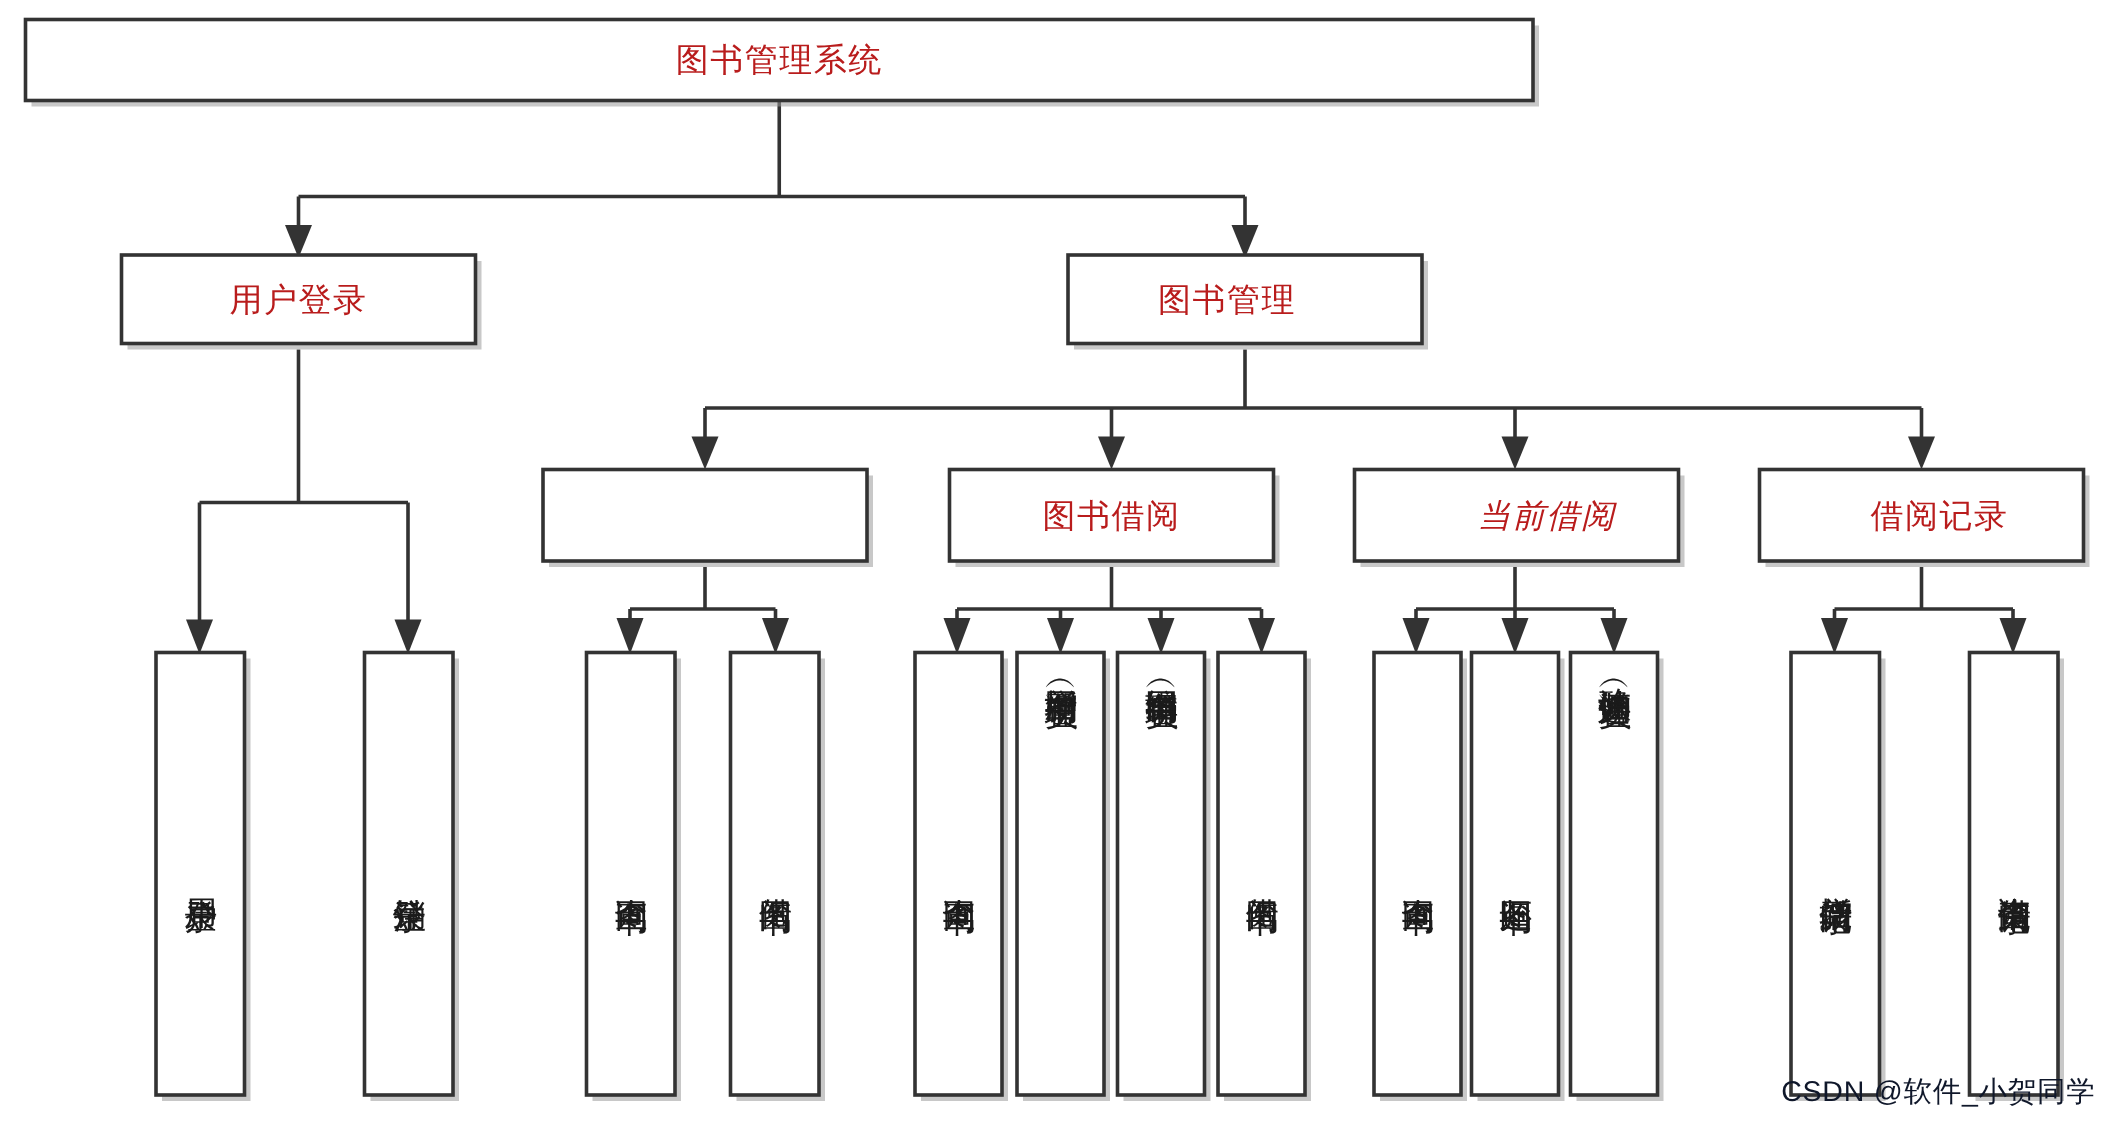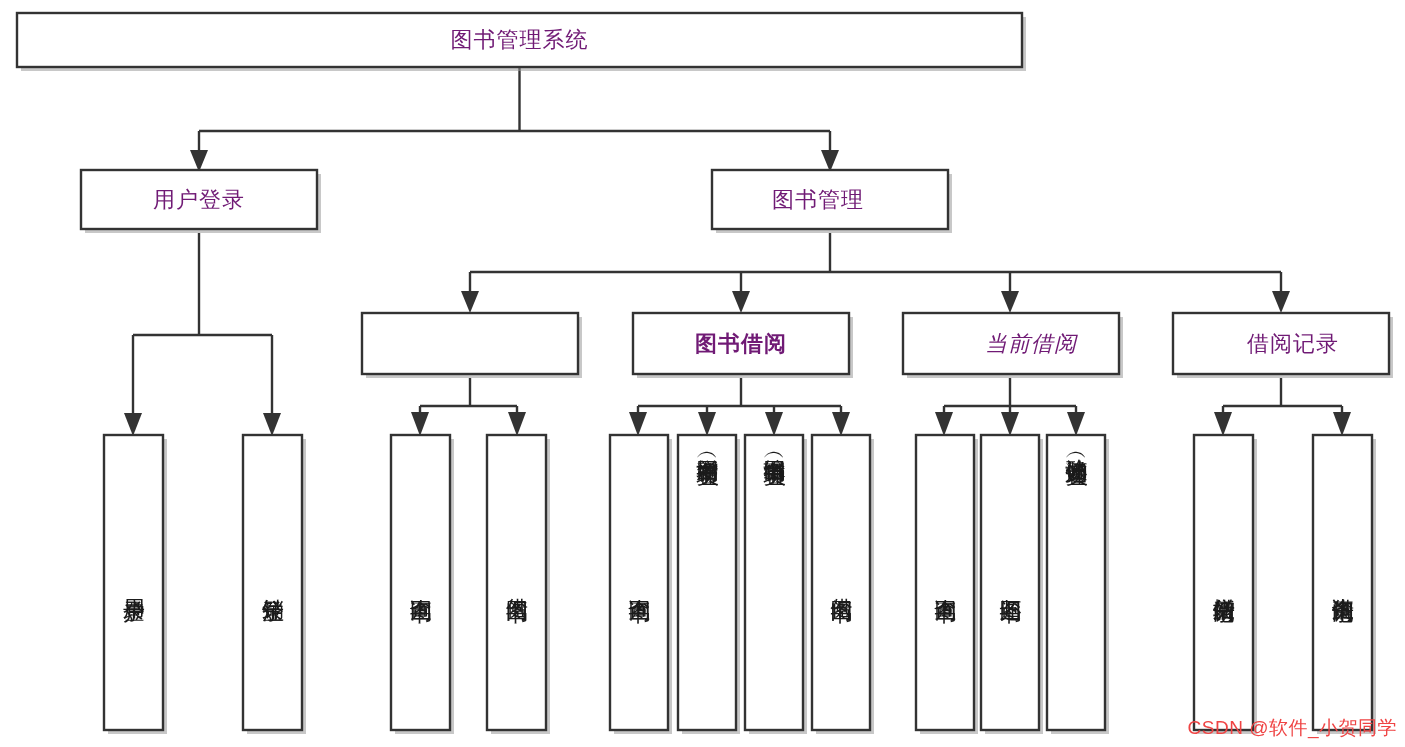--- a/index.html
+++ b/index.html
@@ -66,30 +66,30 @@
     position: absolute;
     display: flex;
     align-items: center;
     justify-content: center;
     pointer-events: none;
   }
   .horizontal-label-text {
     font-family: "Liberation Sans", "DejaVu Sans", sans-serif;
     font-size: 22px;
     letter-spacing: 1px;
-    color: #701a75;
+    color: #b91c1c;
     white-space: nowrap;
   }
   #watermark {
     position: absolute;
     right: 8px;
     bottom: 6px;
     font-family: "Liberation Sans", "DejaVu Sans", sans-serif;
     font-size: 19px;
-    color: #ef4444;
+    color: #0f172a;
     letter-spacing: 0.5px;
     white-space: nowrap;
     pointer-events: none;
   }
 </style>
 </head>
 <body>
 
 <div id="diagram-root">
 
@@ -229,21 +229,21 @@
 
   <div class="horizontal-label-wrap" style="left:81px; top:170px; width:236px; height:59px;">
     <span class="horizontal-label-text">用户登录</span>
   </div>
 
   <div class="horizontal-label-wrap" style="left:712px; top:170px; width:212px; height:59px;text-align:center;">
     <span class="horizontal-label-text">图书管理</span>
   </div>
 
 
-  <div class="horizontal-label-wrap" style="left:633px; top:313px; width:216px; height:61px;font-weight:bold;">
+  <div class="horizontal-label-wrap" style="left:633px; top:313px; width:216px; height:61px;">
     <span class="horizontal-label-text">图书借阅</span>
   </div>
 
   <div class="horizontal-label-wrap" style="left:903px; top:313px; width:256px; height:61px;font-style:italic;">
     <span class="horizontal-label-text">当前借阅</span>
   </div>
 
   <div class="horizontal-label-wrap" style="left:1173px; top:313px; width:216px; height:61px;margin-left:12px;">
     <span class="horizontal-label-text">借阅记录</span>
   </div>

